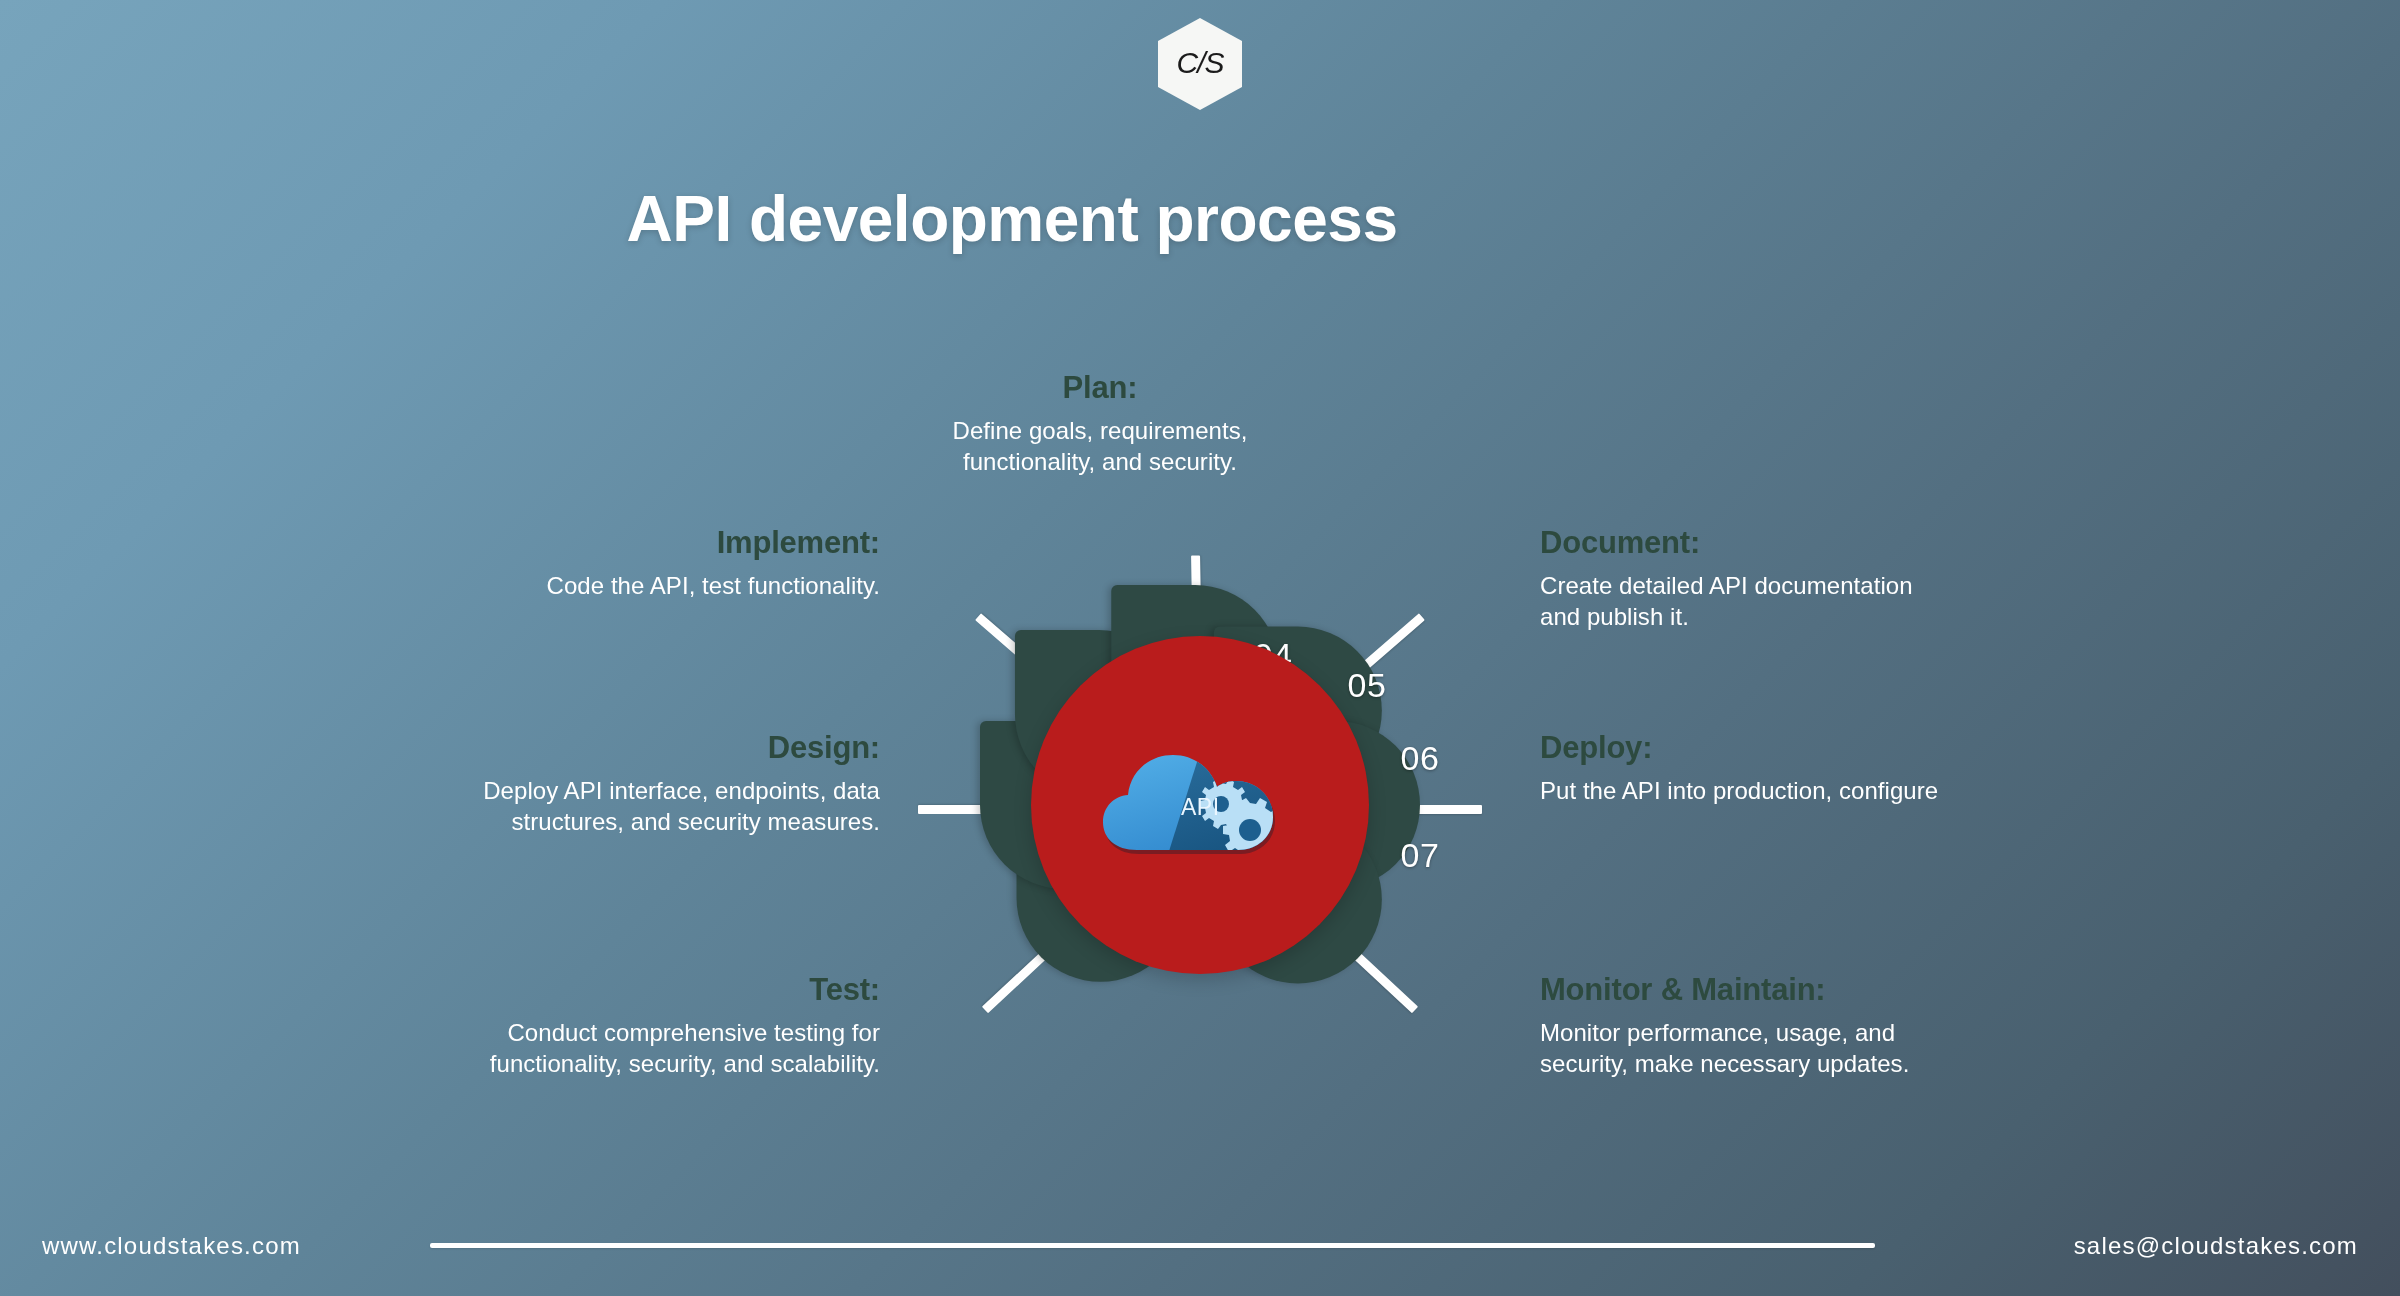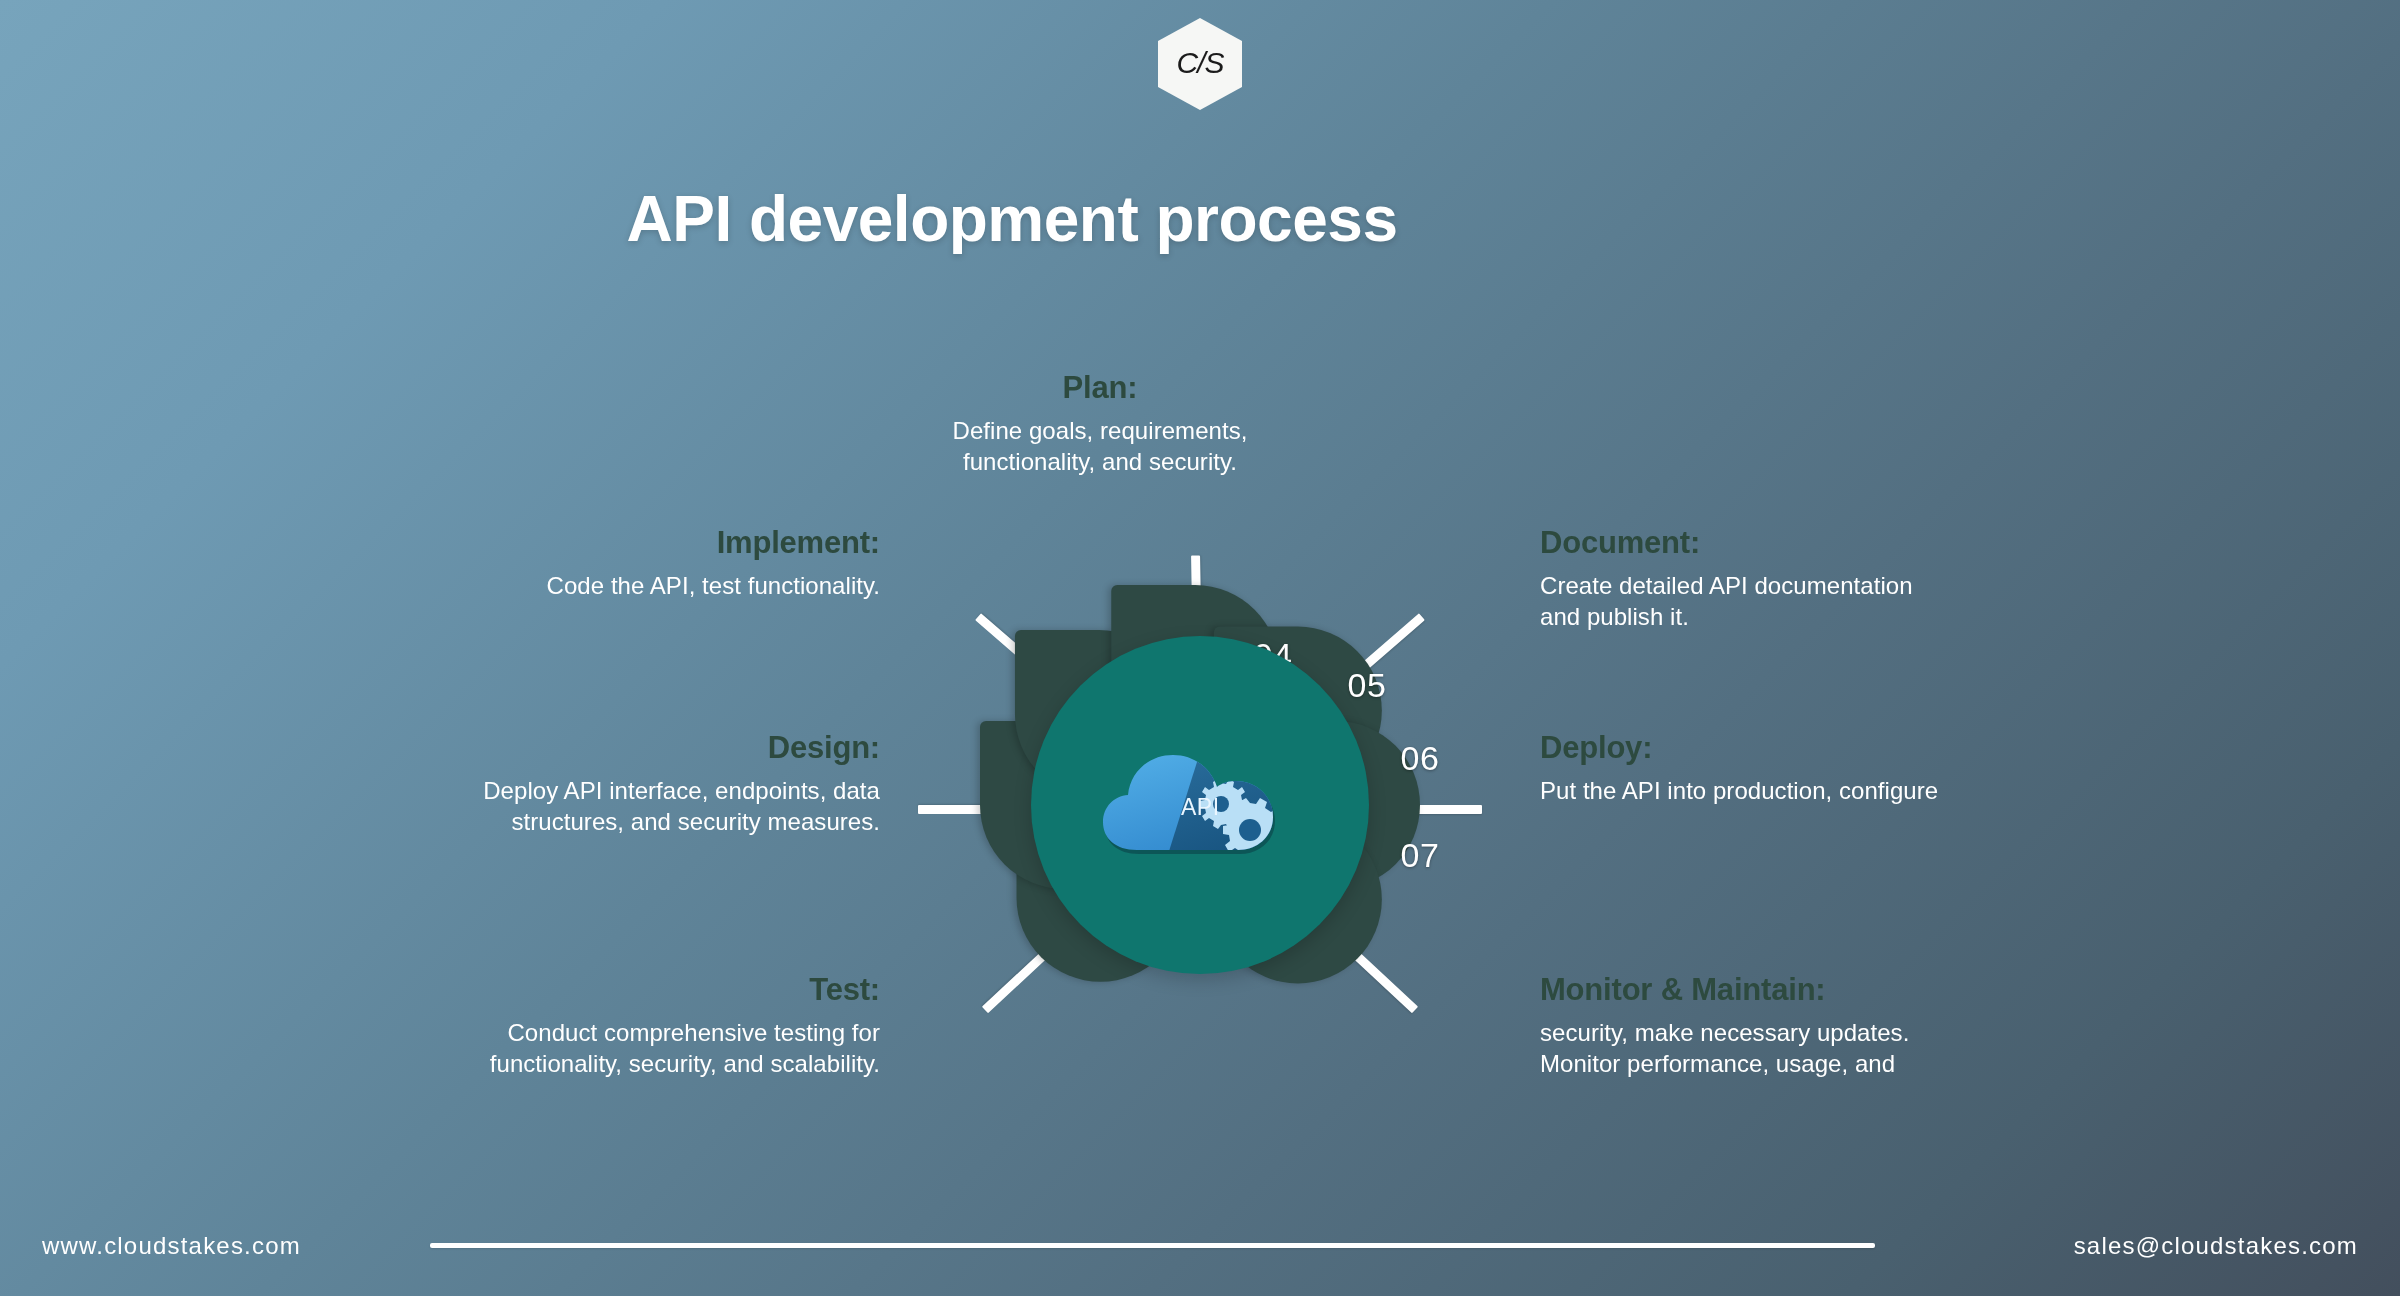--- a/index.html
+++ b/index.html
@@ -85,21 +85,21 @@
     position:absolute;
     height:9px; background:#ffffff; border-radius:1px;
     transform-origin:0% 50%;
     box-shadow:0 1px 2px rgba(0,0,0,0.15);
   }
 
   
   #disc {
     position:absolute; left:50%; top:50%;
     width:338px; height:338px; margin-left:-169px; margin-top:-169px;
-    background:#0f766e; border-radius:50%;
+    background:#b91c1c; border-radius:50%;
     box-shadow:0 6px 18px rgba(0,0,0,0.18);
     display:flex; align-items:center; justify-content:center;text-align:right;
   }
   #cloudicon { position:relative; width:206px; height:118px; }
   #cloudicon svg { display:block; }
   #apitext {
     position:absolute; left:84px; top:48px;
     font-size:23px; color:#eaf6ff; letter-spacing:0.5px;
   }
 
@@ -174,22 +174,22 @@
 <div class="block right" id="b-deploy">
   <div class="hd">Deploy:</div>
   <div class="bd">
     <div>Put the API into production, configure</div>
   </div>
 </div>
 
 <div class="block right" id="b-monitor">
   <div class="hd">Monitor &amp; Maintain:</div>
   <div class="bd">
+    <div>Monitor performance, usage, and</div>
     <div>security, make necessary updates.</div>
-    <div>Monitor performance, usage, and</div>
   </div>
 </div>
 
 <div id="wheel">
 
   <div class="tick" style="left:290px; top:250px; width:96px; transform:rotate(137deg) translateX(198px);"></div>
   <div class="tick" style="left:290px; top:250px; width:80px; transform:rotate(180deg) translateX(202px);"></div>
   <div class="tick" style="left:290px; top:250px; width:96px; transform:rotate(221deg) translateX(198px);"></div>
   <div class="tick" style="left:290px; top:250px; width:46px; transform:rotate(269deg) translateX(208px);"></div>
   <div class="tick" style="left:290px; top:250px; width:96px; transform:rotate(-41deg) translateX(198px);"></div>

